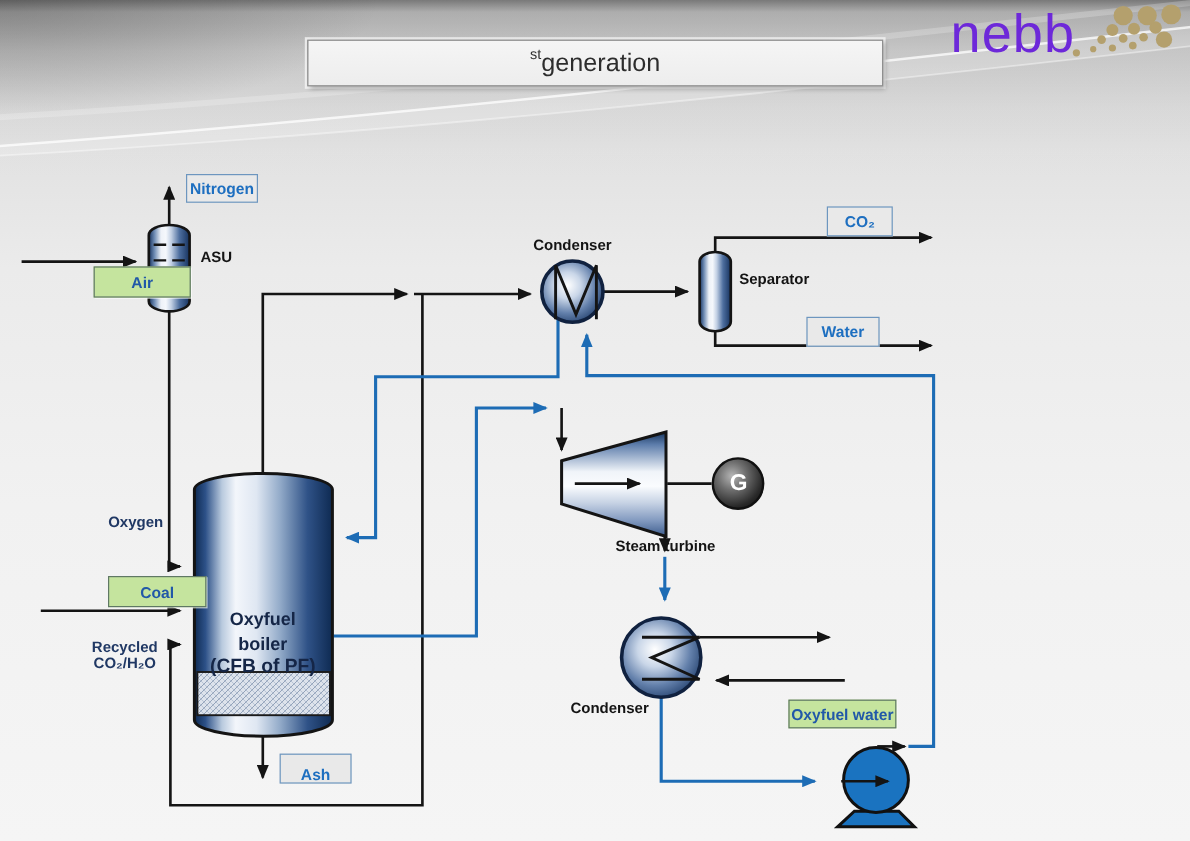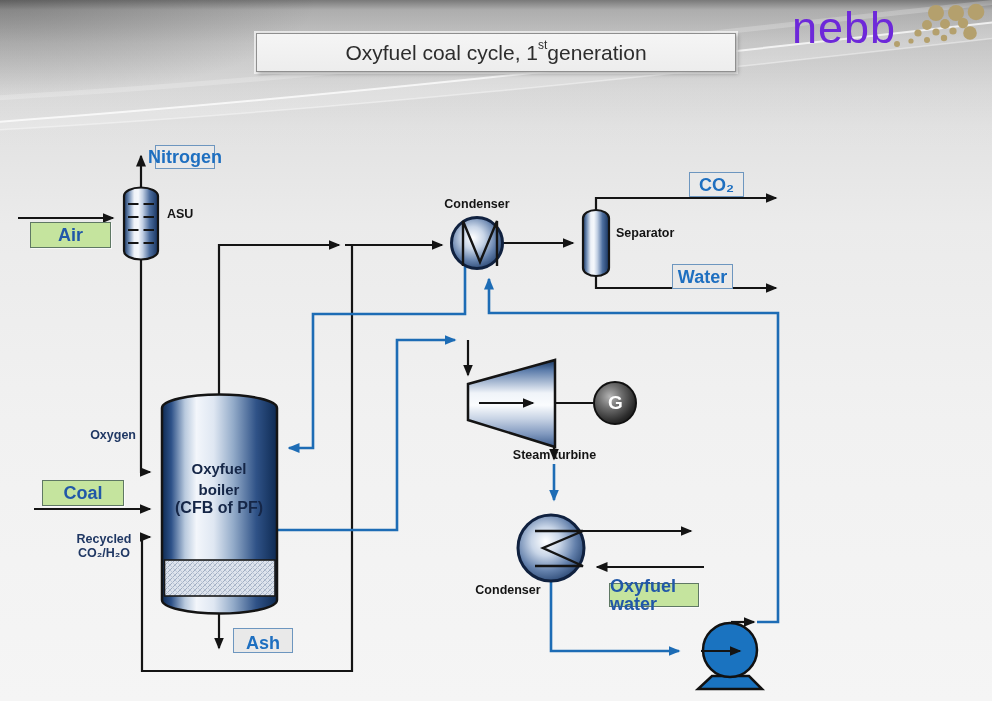--- a/index.html
+++ b/index.html
@@ -20,31 +20,31 @@
   .title-box{left:256px;top:33px;width:478px;height:37px;z-index:5;
     background:linear-gradient(180deg,#f5f5f5,#ededed);
     border:1px solid #8f8f8f;box-shadow:2px 2px 4px rgba(0,0,0,.28),0 0 0 2px rgba(250,250,250,.75);
     display:flex;align-items:center;justify-content:center;
     font-size:21px;color:#2d2d2d;}
   .title-box .sup{font-size:12px;position:relative;top:-8px;}
 
   .logo-word{left:792px;top:2px;z-index:5;font-size:45px;color:#6d28d9;letter-spacing:1px;}
 
   .tag{z-index:6;display:flex;align-items:center;justify-content:center;
-    font-weight:bold;font-size:18px;line-height:1;}
+    font-weight:bold;font-size:13px;line-height:1;}
   .tag.gray{background:#e9e9e9;border:1.6px solid #6d96bf;color:#1e6fc0;}
   .tag.green{background:#c5e49e;border:1px solid #5f7864;color:#2158a8;
-    box-shadow:1px 1px 0 rgba(255,255,255,.65);}
+    box-shadow:1px 1px 0 rgba(255,255,255,.65);margin-left:48px;}
 
   .lbl{z-index:6;font-weight:bold;font-size:12.5px;color:#141414;line-height:1.15;}
   .lbl.navy{color:#203864;}
   .lbl.center{text-align:center;}
   .lbl.right{text-align:right;}
 
-  .boiler-text{z-index:6;text-align:center;color:#152647;font-weight:bold;}
+  .boiler-text{z-index:6;text-align:center;color:#152647;font-weight:bold;margin-top:48px;}
   .boiler-text .l1,.boiler-text .l2{display:block;font-size:15px;line-height:21px;}
   .boiler-text .l3{display:block;font-size:16px;line-height:16px;}
 
   .g-label{z-index:6;color:#ffffff;font-weight:bold;font-size:19px;
     display:flex;align-items:center;justify-content:center;}
 </style>
 </head>
 <body>
 
 <div class="abs top-shade"></div>
@@ -197,21 +197,20 @@
     <circle cx="945" cy="24" r="5"></circle>
       <circle cx="963" cy="23" r="5.2"></circle>
     <circle cx="970" cy="33" r="6.8"></circle>
       <circle cx="936" cy="13" r="8"></circle>
     <circle cx="956" cy="13" r="8"></circle>
       <circle cx="976" cy="12" r="8.3"></circle>
   </g>
 </svg>
 
 <div class="abs title-box">
-  <span>Oxyfuel coal cycle, 1</span>
     <span class="sup">st</span>
     <span> generation</span>
 </div>
 
 <div class="abs logo-word">nebb</div>
 
 <div class="abs tag gray" style="left:155px;top:145px;width:58px;height:22px;">
   <span>Nitrogen</span>
 </div>
 <div class="abs tag green" style="left:30px;top:222px;width:79px;height:24px;">

